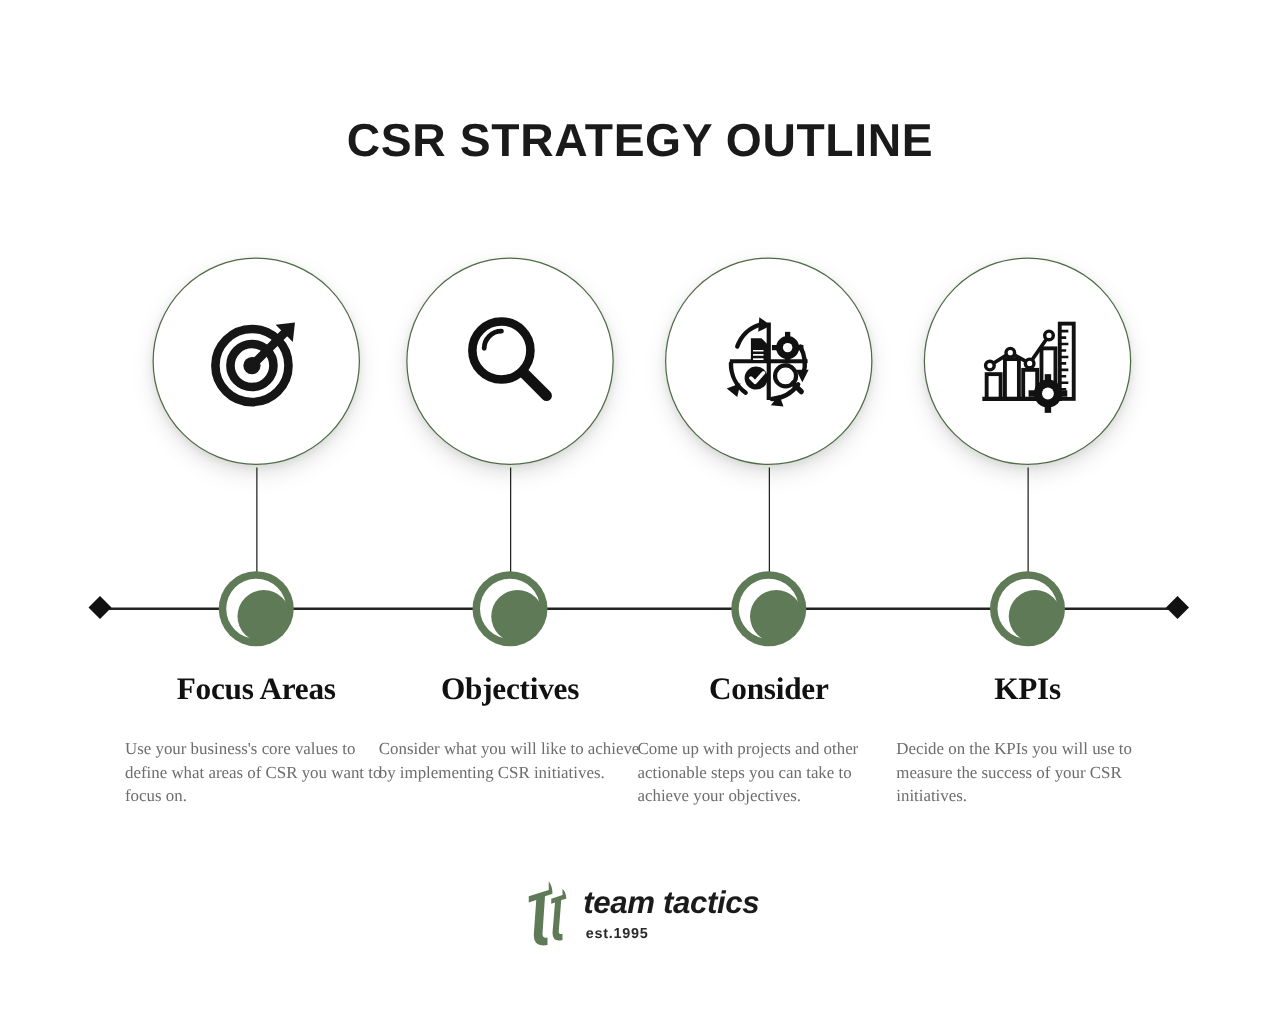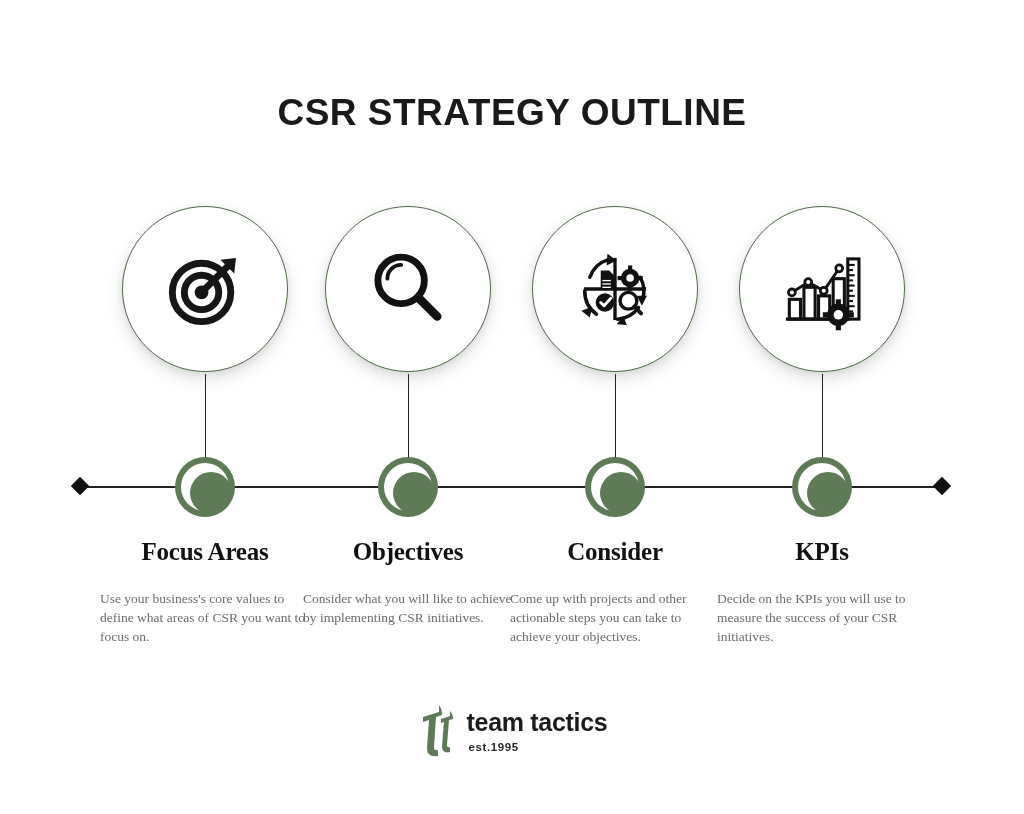--- a/index.html
+++ b/index.html
@@ -105,21 +105,21 @@
   
   .logo {
     position:absolute; top:703px; left:0; width:1024px;
     display:flex; align-items:center; justify-content:center;
     gap:10px;
   }
   .logo-mark { width:40px; height:56px; }
   .logo-text { display:flex; flex-direction:column; justify-content:center; }
   .logo-name {
     font-size:25px; font-weight:bold; color:#1b1b1b;
-    letter-spacing:-0.3px; line-height:26px;
+    letter-spacing:-0.3px; line-height:26px;font-style:italic;
   }
   .logo-est {
     font-size:11.5px; font-weight:bold; color:#2a2a2a;
     letter-spacing:0.6px; margin-left:2px; margin-top:6px;
   }
 </style>
 </head>
 <body>
 
 <div class="canvas">

